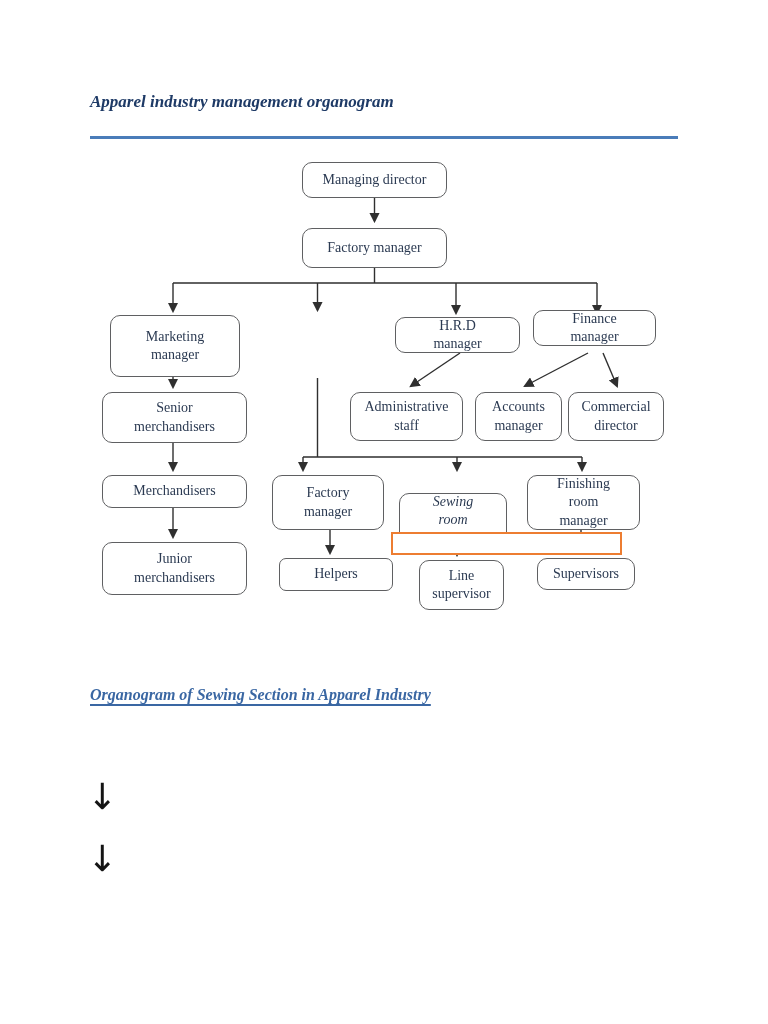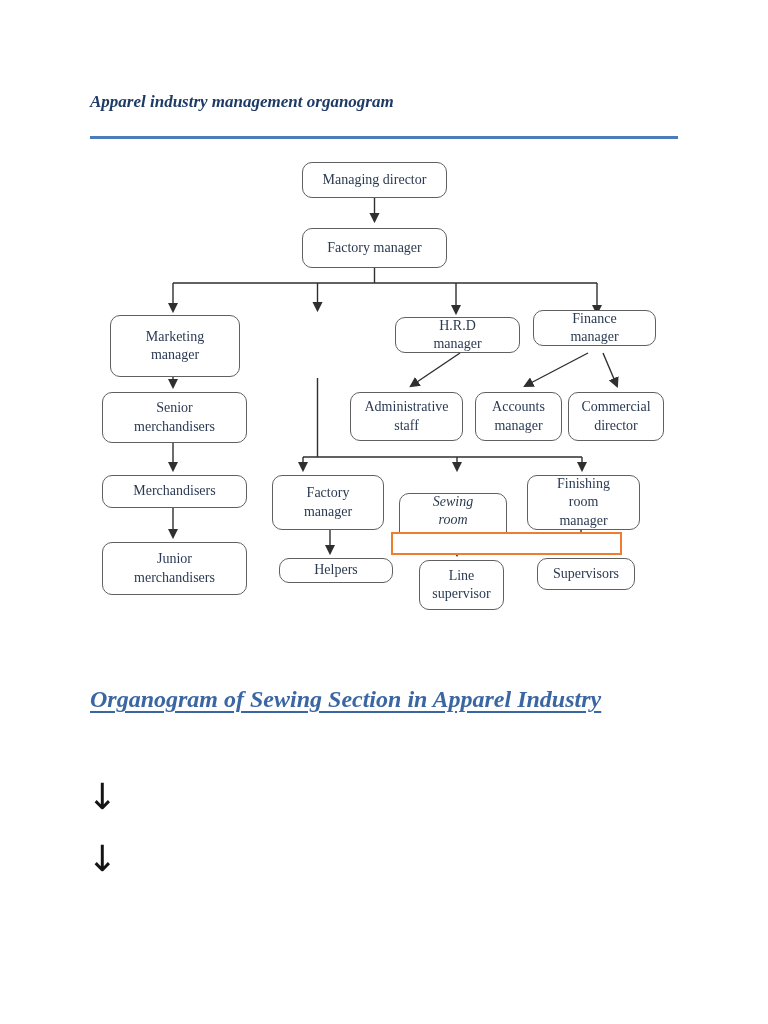--- a/index.html
+++ b/index.html
@@ -4,21 +4,21 @@
 <style>
   html,body{margin:0;padding:0;background:#ffffff;}
   .page{position:relative;width:768px;height:1024px;background:#ffffff;overflow:hidden;
         font-family:"Liberation Serif",serif;}
   .h1{position:absolute;left:90px;top:92px;width:588px;margin:0;
       font-family:"Liberation Serif",serif;font-style:italic;font-weight:bold;
       font-size:17px;line-height:1.15;color:#1e3a66;
       border-bottom:3px solid #4a7cb9;padding-bottom:24px;}
   .h2{position:absolute;left:90px;top:686px;margin:0;
       font-family:"Liberation Serif",serif;font-style:italic;font-weight:bold;
-      font-size:24px;line-height:1.15;color:#3a67a3;
+      font-size:16px;line-height:1.15;color:#3a67a3;
       text-decoration:underline;text-decoration-thickness:2px;text-underline-offset:4px;}
   .connectors{position:absolute;left:0;top:0;width:768px;height:1024px;z-index:1;pointer-events:none;}
   .node{position:absolute;box-sizing:border-box;background:#ffffff;
         border:1.4px solid #5f6062;border-radius:10px;
         display:flex;align-items:center;justify-content:center;text-align:center;
         font-family:"Liberation Serif",serif;font-size:14px;line-height:1.3;
         color:#2b3a52;padding:2px 19px;z-index:2;}
   .highlight{position:absolute;left:391px;top:532px;width:231px;height:23px;
              box-sizing:border-box;background:#ffffff;border:2.5px solid #ed7d31;z-index:3;}
   .down-arrow{position:absolute;left:87px;font-family:"DejaVu Sans",sans-serif;
@@ -72,21 +72,21 @@
   <div class="node" style="left:350px;top:392px;width:113px;height:49px;">Administrative staff</div>
   <div class="node" style="left:475px;top:392px;width:87px;height:49px;">Accounts manager</div>
   <div class="node" style="left:568px;top:392px;width:96px;height:49px;">Commercial director</div>
 
   <div class="node" style="left:102px;top:475px;width:145px;height:33px;">Merchandisers</div>
   <div class="node" style="left:272px;top:475px;width:112px;height:55px;">Factory manager</div>
   <div class="node" style="left:399px;top:493px;width:108px;height:55px;font-style:italic;">Sewing room manager</div>
   <div class="node" style="left:527px;top:475px;width:113px;height:55px;">Finishing room manager</div>
 
   <div class="node" style="left:102px;top:542px;width:145px;height:53px;">Junior merchandisers</div>
-  <div class="node" style="left:279px;top:558px;width:114px;height:25px;">Helpers</div>
+  <div class="node" style="left:279px;top:558px;width:114px;height:33px;border-radius:7px;">Helpers</div>
   <div class="node" style="left:419px;top:560px;width:85px;height:50px;">Line supervisor</div>
   <div class="node" style="left:537px;top:558px;width:98px;height:32px;">Supervisors</div>
 
   <div class="highlight"></div>
 
   <h2 class="h2">Organogram of Sewing Section in Apparel Industry</h2>
 
   <span class="down-arrow da1">↓</span>
   <span class="down-arrow da2">↓</span>
 

